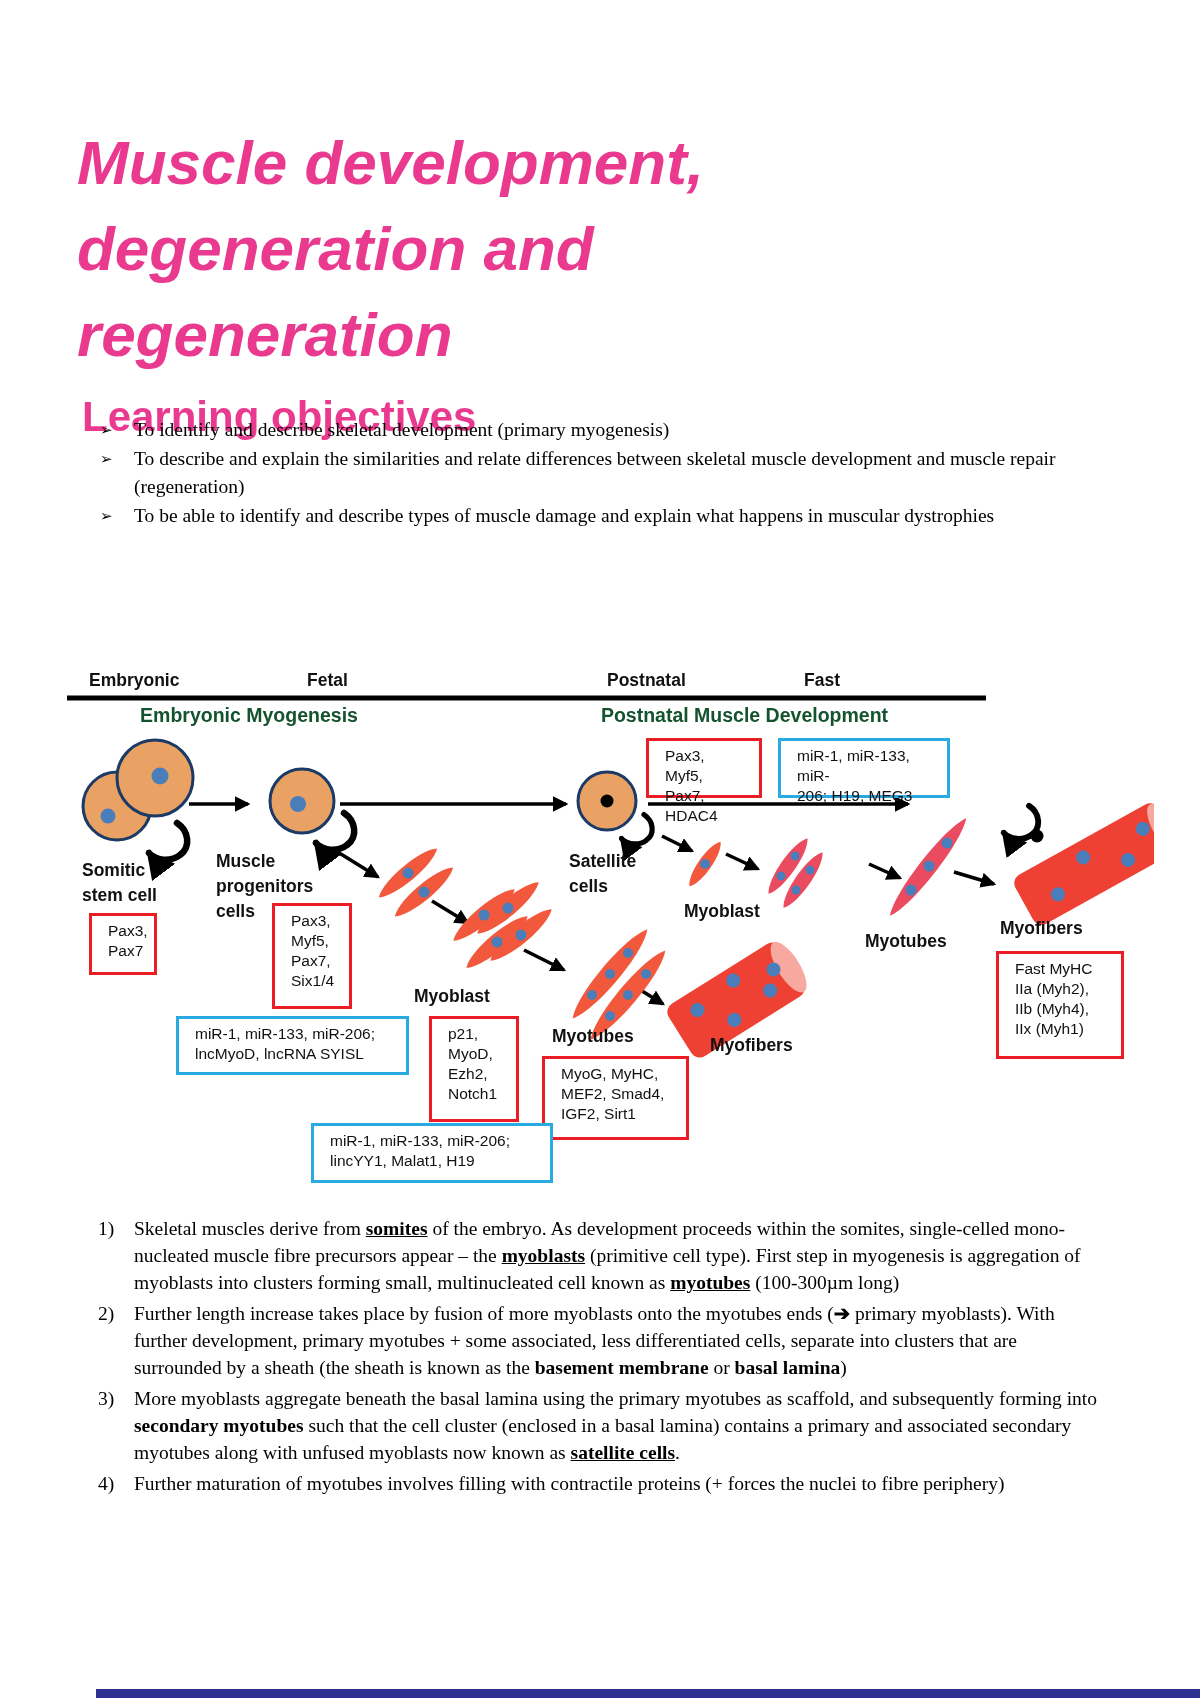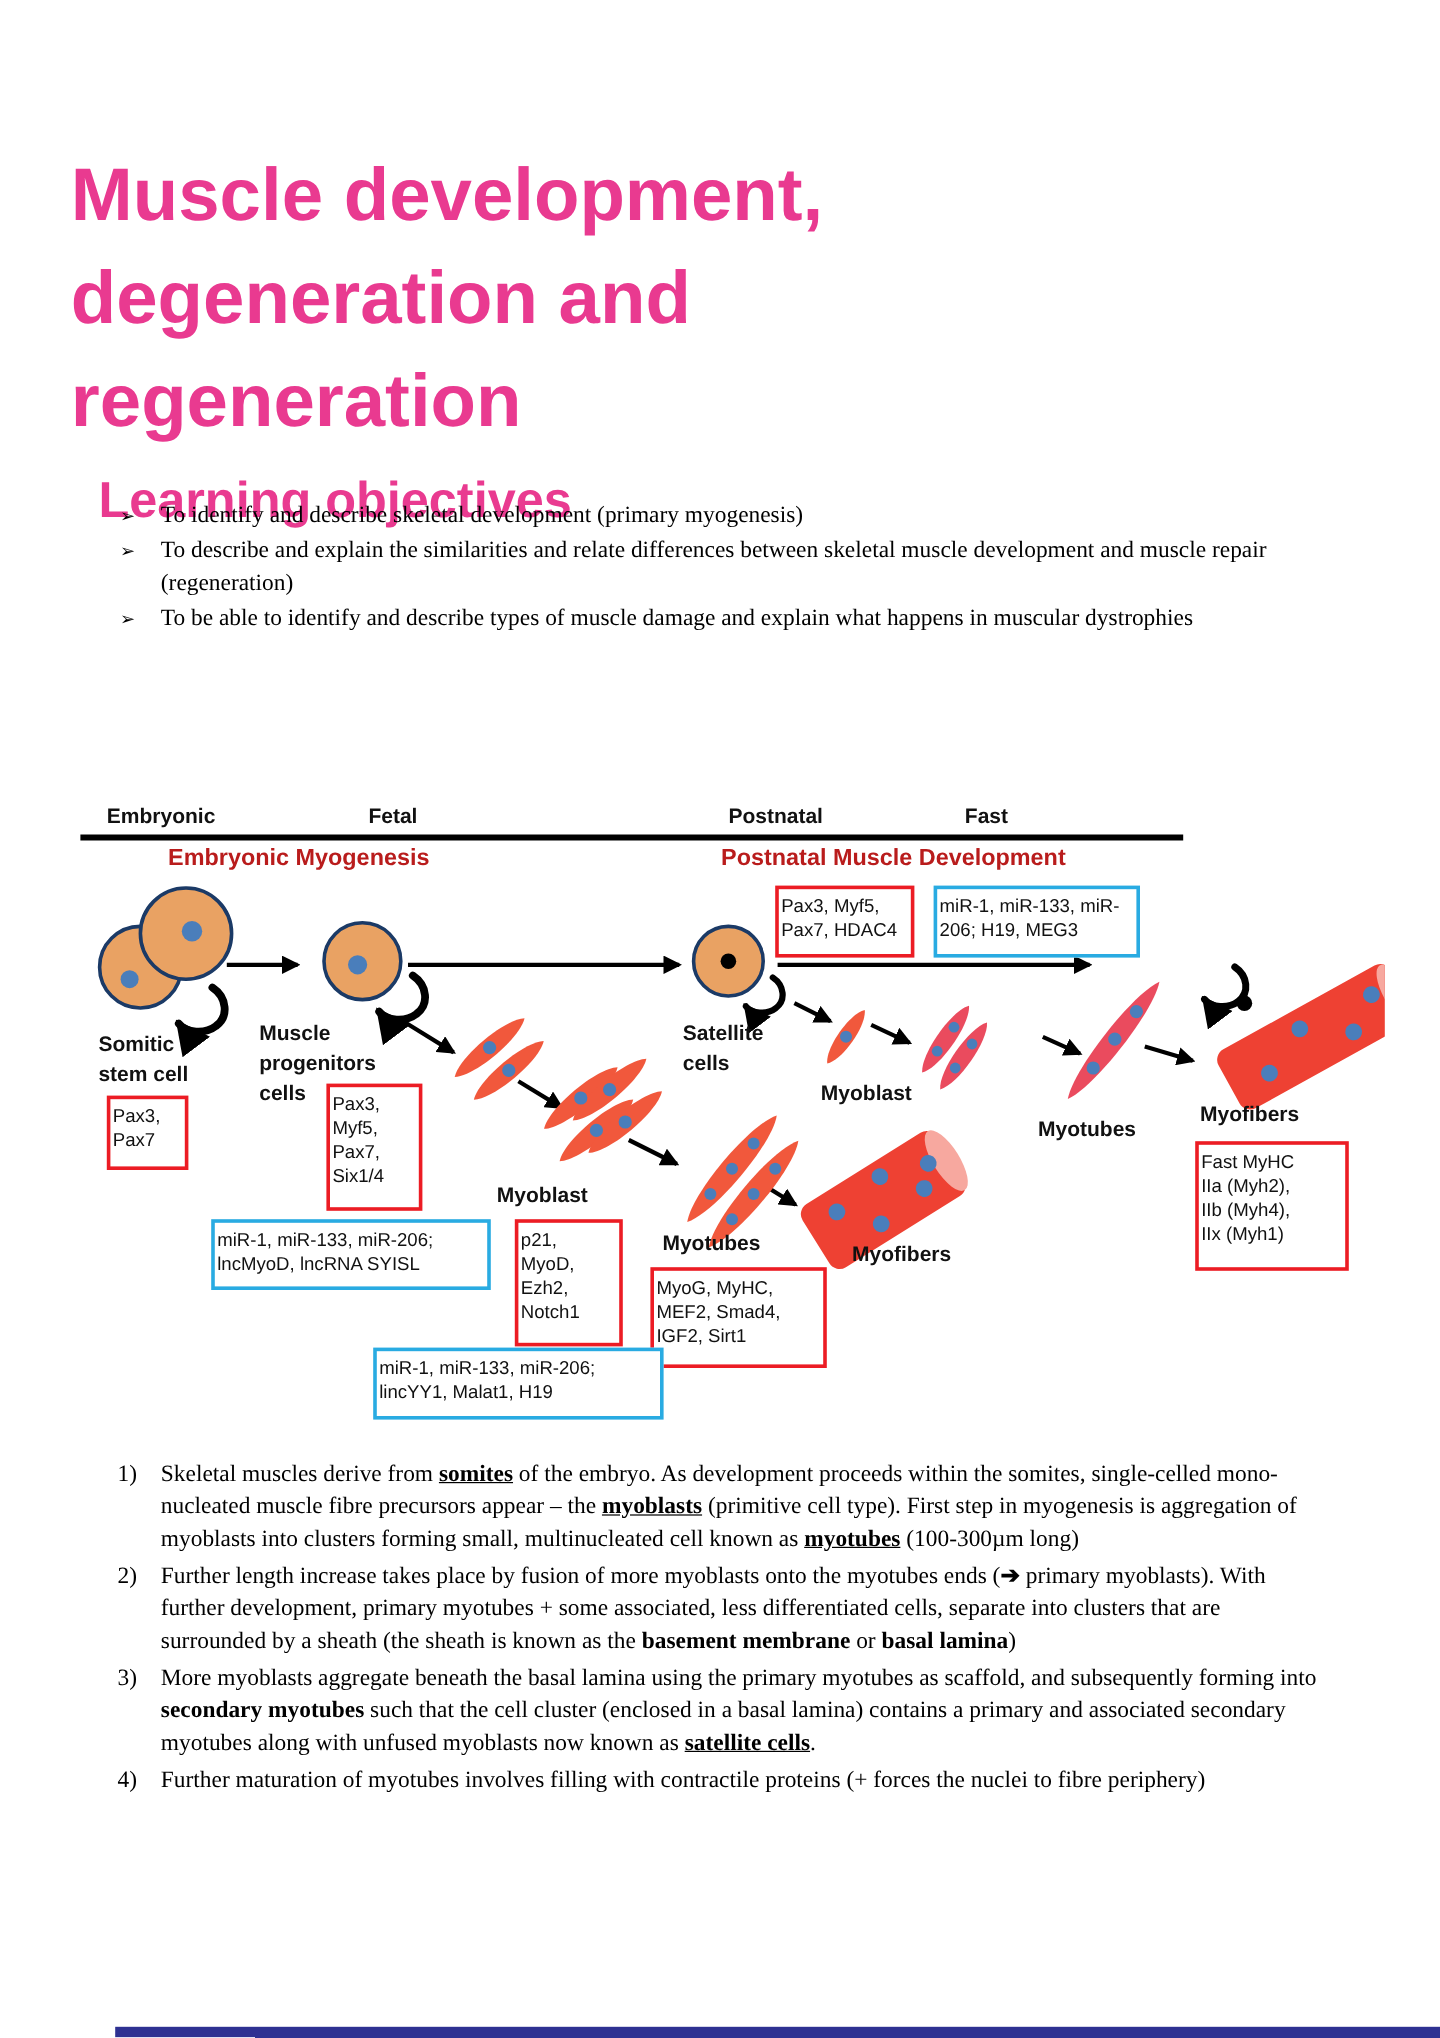--- a/index.html
+++ b/index.html
@@ -1,46 +1,46 @@
 <!DOCTYPE html>
 <html><head>
 <meta charset="utf-8">
 <style>
   html,body{margin:0;padding:0;background:#fff;}
   .page{position:relative;width:1200px;height:1698px;background:#fff;overflow:hidden;
         font-family:"Liberation Serif",serif;color:#000;}
 
-  .doc-title{position:absolute;left:59px;top:78px;width:760px;
+  .doc-title{position:absolute;left:77px;top:78px;width:760px;
     font-family:"Liberation Sans",sans-serif;font-weight:bold;
-    font-size:62px;line-height:86px;color:#e93a90;letter-spacing:0px;}
+    font-size:62px;line-height:86px;color:#e93a90;letter-spacing:0px;font-style:italic;}
 
   .h2{position:absolute;left:66px;
     font-family:"Liberation Sans",sans-serif;font-weight:bold;
     font-size:42px;line-height:48px;color:#e93a90;margin-left:16px;}
   .h2.learning{top:358px;}
   .h2.development{top:566px;}
 
   .objectives{position:absolute;left:100px;top:416px;width:1000px;}
   .obj-item{display:flex;align-items:flex-start;margin-bottom:1px;}
   .obj-glyph{width:34px;flex:0 0 34px;font-family:"DejaVu Sans",sans-serif;
     font-size:15px;line-height:28px;color:#000;}
   .obj-text{font-size:19.5px;line-height:28px;}
 
   
   .diagram{position:absolute;left:64px;top:668px;width:1090px;height:528px;}
   .diagram svg{position:absolute;left:0;top:0;}
   .stage{position:absolute;top:2px;font-family:"Liberation Sans",sans-serif;
     font-weight:bold;font-size:17.5px;color:#111;}
   .dsec{position:absolute;top:36px;font-family:"Liberation Sans",sans-serif;
-    font-weight:bold;font-size:19.5px;color:#b91c1c;text-align:center;}
+    font-weight:bold;font-size:19.5px;color:#14532d;text-align:center;}
   .dlabel{position:absolute;font-family:"Liberation Sans",sans-serif;font-weight:bold;
     font-size:17.5px;line-height:25px;color:#111;white-space:pre-line;}
   .dbox{position:absolute;box-sizing:border-box;background:#fff;
     font-family:"Liberation Sans",sans-serif;font-size:15.5px;line-height:20px;
-    color:#111;white-space:pre-line;padding:5px 2px;}
+    color:#111;white-space:pre-line;padding:5px 16px;}
   .dbox.red{border:3px solid #ec1c24;}
   .dbox.blue{border:3px solid #29abe2;margin-left:12px;}
 
   
   .notes{position:absolute;left:98px;top:1215px;width:1012px;}
   .note{display:flex;align-items:flex-start;margin-bottom:4px;}
   .note-num{width:36px;flex:0 0 36px;font-size:19.5px;line-height:27px;}
   .note-text{width:972px;font-size:19.5px;line-height:27px;}
 
   .footer-bar{position:absolute;left:96px;right:0;bottom:0;height:9px;background:#2e3192;}

